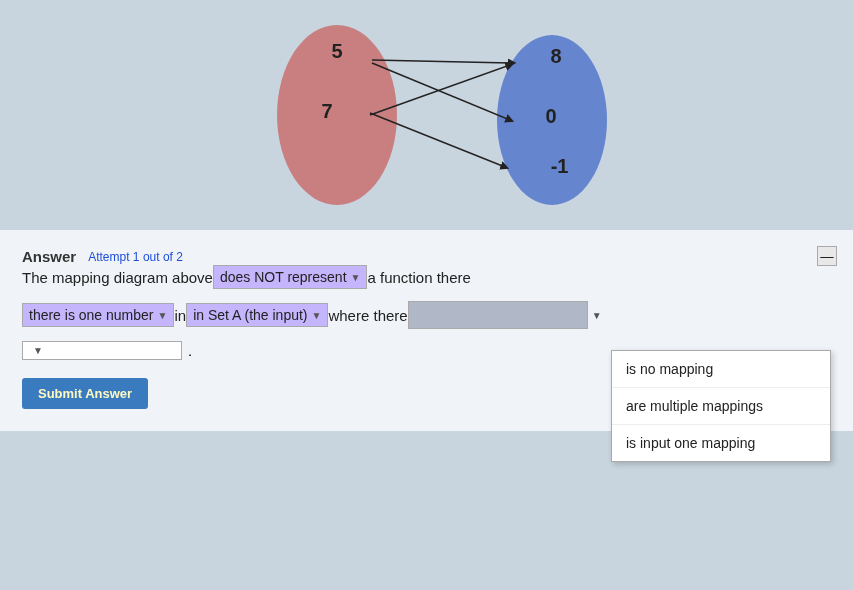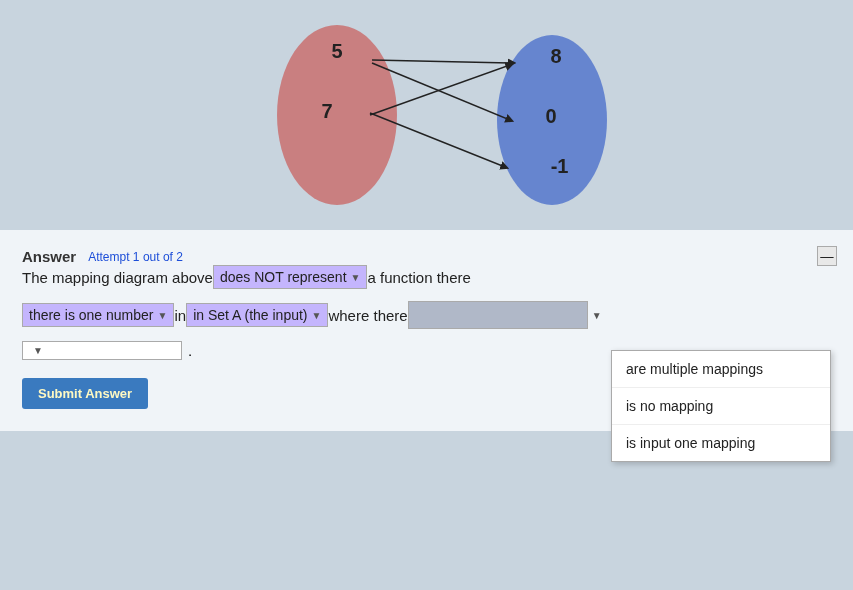--- a/index.html
+++ b/index.html
@@ -279,22 +279,22 @@
     </div>
     <span>.</span>
   </div>
 
   <button class="submit-btn">
     <span>Submit Answer</span>
   </button>
 
   <div class="dropdown-menu">
     <div class="dropdown-menu-item">
+      <span>is no mapping</span>
+    </div>
+    <div class="dropdown-menu-item">
       <span>are multiple mappings</span>
-    </div>
-    <div class="dropdown-menu-item">
-      <span>is no mapping</span>
     </div>
     <div class="dropdown-menu-item">
       <span>is input one mapping</span>
     </div>
   </div>
 </div>
 
 </body></html>

